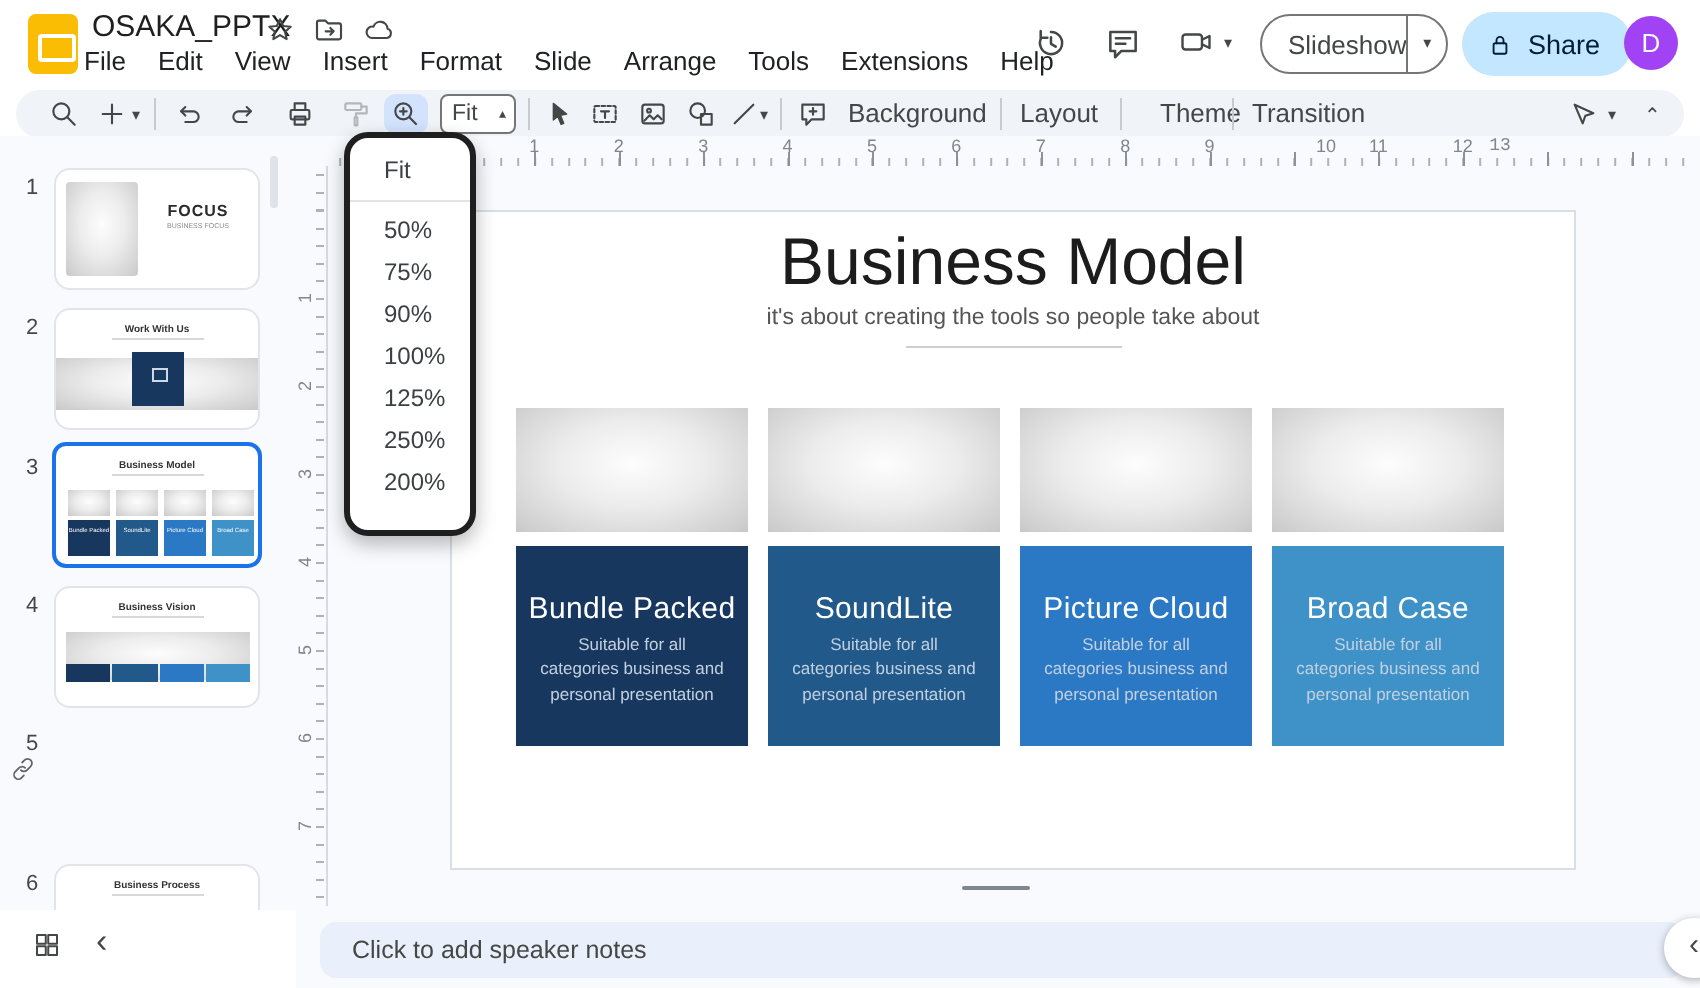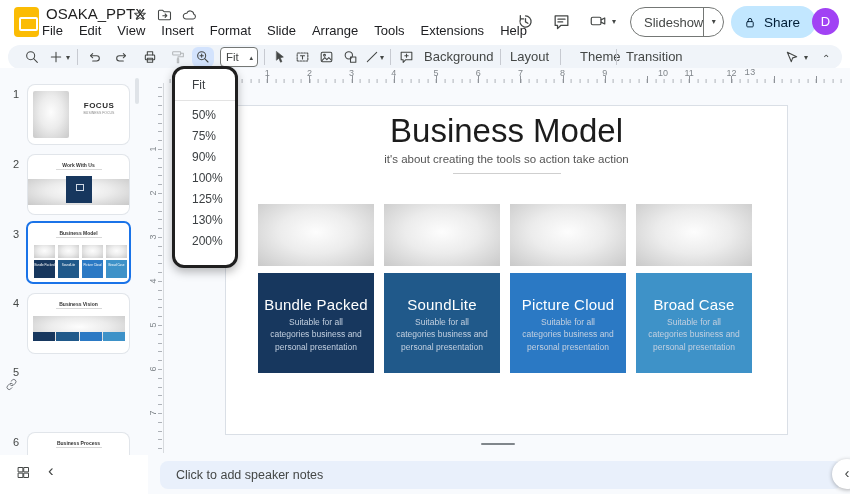--- a/index.html
+++ b/index.html
@@ -313,21 +313,21 @@
   </div>
 
   <div id="zoom-menu">
     <div class="zi first">Fit</div>
     <div class="divider"></div>
     <div class="zi">50%</div>
     <div class="zi">75%</div>
     <div class="zi">90%</div>
     <div class="zi">100%</div>
     <div class="zi">125%</div>
-    <div class="zi">130%</div>
+    <div class="zi">250%</div>
     <div class="zi">200%</div>
   </div>
 
   <div id="canvas">
 
     <div id="filmstrip">
       <span class="snum" style="top:20px">1</span>
       <div class="thumb" style="top:17px">
         <div class="t1-img grad"></div>
         <div class="t1-txt">
@@ -425,21 +425,21 @@
           <span class="vnum" style="top: 154px;">3</span>
           <span class="vnum" style="top: 198px;">4</span>
           <span class="vnum" style="top: 242px;">5</span>
           <span class="vnum" style="top: 286px;">6</span>
           <span class="vnum" style="top: 330px;">7</span>
         </div>
     </div>
 
     <div id="slide">
       <div id="slide-title">Business Model</div>
-      <div id="slide-subtitle">it's about creating the tools so action take action</div>
+      <div id="slide-subtitle">it's about creating the tools so people take about</div>
       <div id="slide-divider"></div>
       <div id="cols">
         <div class="col">
           <div class="ph grad"></div>
           <div class="card" style="background: rgb(23, 55, 94);">
             <h3>Bundle Packed</h3>
             <p>Suitable for all categories business and personal presentation</p>
           </div>
         </div>
         <div class="col">

